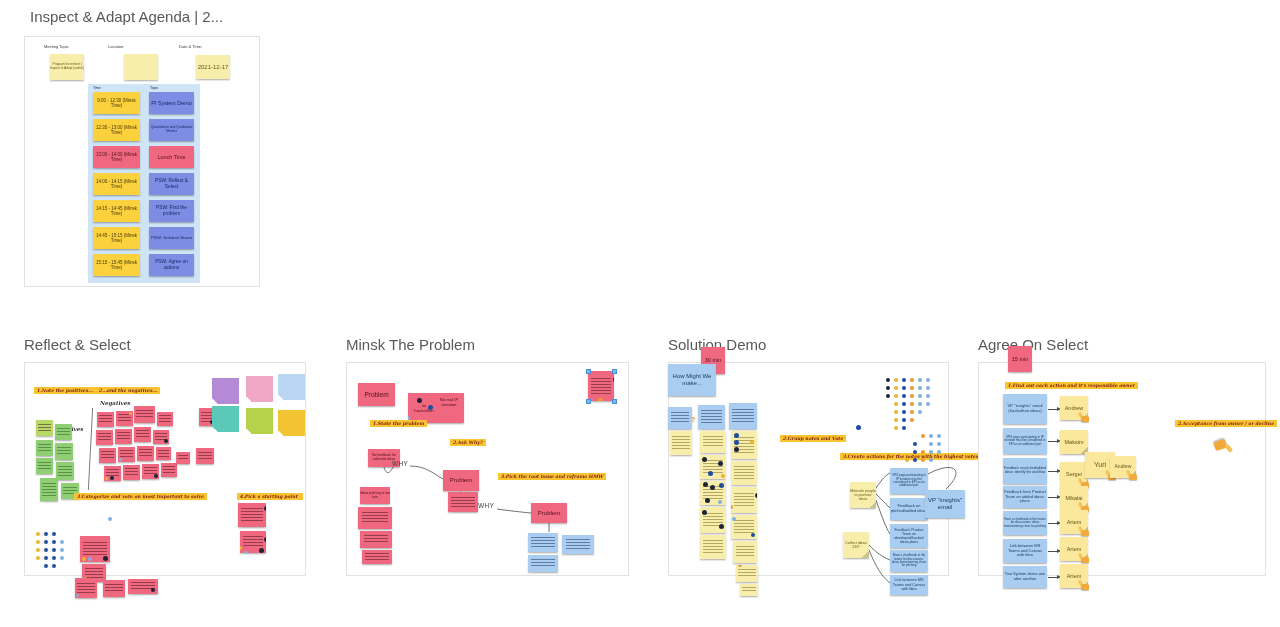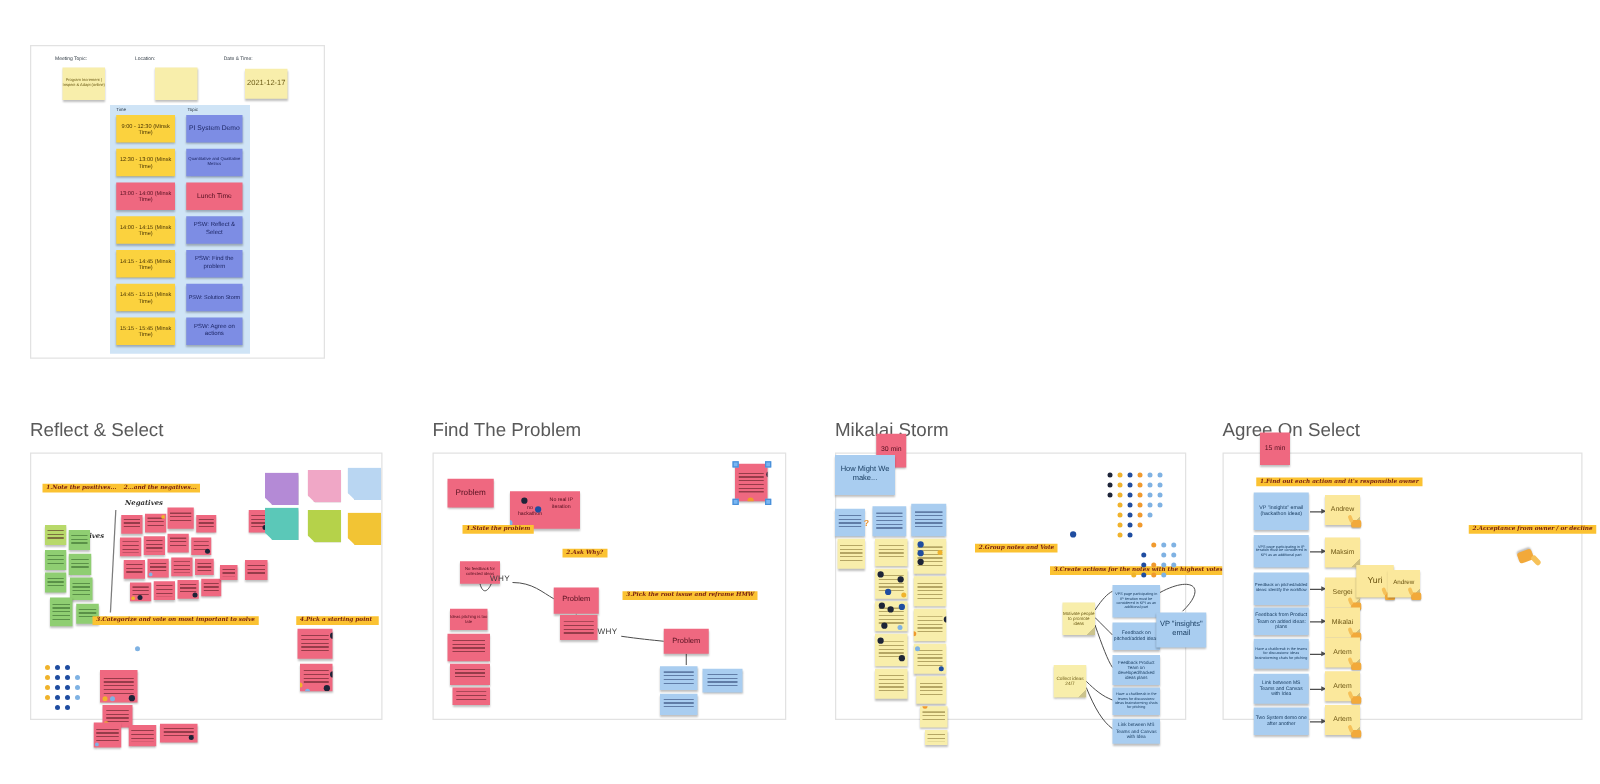--- a/index.html
+++ b/index.html
@@ -51,20 +51,21 @@
      background:#f6c159;border-radius:1.5px;transform:rotate(-22deg);}
   .thumb.down{transform:rotate(160deg) scale(1.5);}
   .handle{position:absolute;width:3px;height:3px;background:#79b6f2;border:0.5px solid #4a90d9;}
   .divline{position:absolute;width:1px;background:#7c7c7c;}
 </style>
 </head>
 <body>
 
 <div class="stage">
 
+  <div class="frame-title" style="left:30px;top:8px;">Inspect &amp; Adapt Agenda | 2...</div>
   <div class="frame" style="left:24px;top:36px;width:234px;height:249px;"></div>
 
   <span class="lab" style="left:44px;top:44px;">Meeting Topic:</span>
   <span class="lab" style="left:108px;top:44px;">Location:</span>
   <span class="lab" style="left:179px;top:44px;">Date &amp; Time:</span>
 
   <div class="sticky s-pale" style="left:50px;top:54px;width:34px;height:26px;font-size:3.2px;">Program Increment | Inspect &amp; Adapt (online)</div>
   <div class="sticky s-pale" style="left:124px;top:54px;width:34px;height:26px;"></div>
   <div class="sticky s-pale" style="left:196px;top:55px;width:34px;height:24px;font-size:6px;">2021-12-17</div>
 
@@ -233,21 +234,21 @@
       <span class="vdot d-k" style="right:3px;bottom:2px;width:4px;height:4px;"></span>
     </div>
 
   <div class="sticky palette" style="left: 212px; top: 378px; width: 27px; height: 26px; background-color: rgb(180, 138, 214);"></div>
   <div class="sticky palette" style="left: 246px; top: 376px; width: 27px; height: 26px; background-color: rgb(240, 167, 198);"></div>
   <div class="sticky palette" style="left: 278px; top: 374px; width: 27px; height: 26px; background-color: rgb(185, 214, 242);"></div>
   <div class="sticky palette" style="left: 212px; top: 406px; width: 27px; height: 26px; background-color: rgb(91, 200, 184);"></div>
   <div class="sticky palette" style="left: 246px; top: 408px; width: 27px; height: 26px; background-color: rgb(181, 210, 74);"></div>
   <div class="sticky palette" style="left: 278px; top: 410px; width: 27px; height: 26px; background-color: rgb(242, 196, 52);"></div>
 
-  <div class="frame-title" style="left:346px;top:336px;">Find The Problem</div>
+  <div class="frame-title" style="left:346px;top:336px;">Minsk The Problem</div>
   <div class="frame" style="left:346px;top:362px;width:281px;height:212px;"></div>
 
   <svg class="conn" style="left:346px;top:362px;" width="281" height="212">
     <g fill="none" stroke="#4c4c4c" stroke-width="0.8">
       <path d="M38,105 C40,113 44,112 47,105"></path>
       <path d="M64,104 C80,104 88,112 97,117"></path>
       <path d="M151,147 C165,149 175,150 185,151"></path>
       <path d="M203,161 L203,170"></path>
       <path d="M115,129 L115,129.5"></path>
     </g>
@@ -301,21 +302,21 @@
   <div class="sticky s-lblue" style="left:528px;top:533px;width:30px;height:19px;">
       <i class="lines"></i>
     </div>
   <div class="sticky s-lblue" style="left:562px;top:535px;width:32px;height:19px;">
       <i class="lines"></i>
     </div>
   <div class="sticky s-lblue" style="left:528px;top:555px;width:30px;height:17px;">
       <i class="lines"></i>
     </div>
 
-  <div class="frame-title" style="left:668px;top:336px;">Mikalai Storm</div>
+  <div class="frame-title" style="left:668px;top:336px;">Solution Demo</div>
   <div class="frame" style="left:668px;top:362px;width:279px;height:212px;"></div>
   <div class="sticky s-red" style="left:701px;top:347px;width:24px;height:27px;font-size:5.5px;">30 min</div>
   <div class="sticky s-lblue" style="left:668px;top:364px;width:48px;height:32px;font-size:6px;">How Might We make...</div>
 
   <svg class="conn" style="left:668px;top:362px;" width="279" height="240">
     <g fill="none" stroke="#4c4c4c" stroke-width="0.8">
       <path d="M208,126 C214,117 218,113 222,111"></path>
       <path d="M208,132 C214,138 218,142 222,146"></path>
       <path d="M208,138 C214,155 218,166 222,172"></path>
       <path d="M201,183 C208,190 214,195 222,198"></path>

